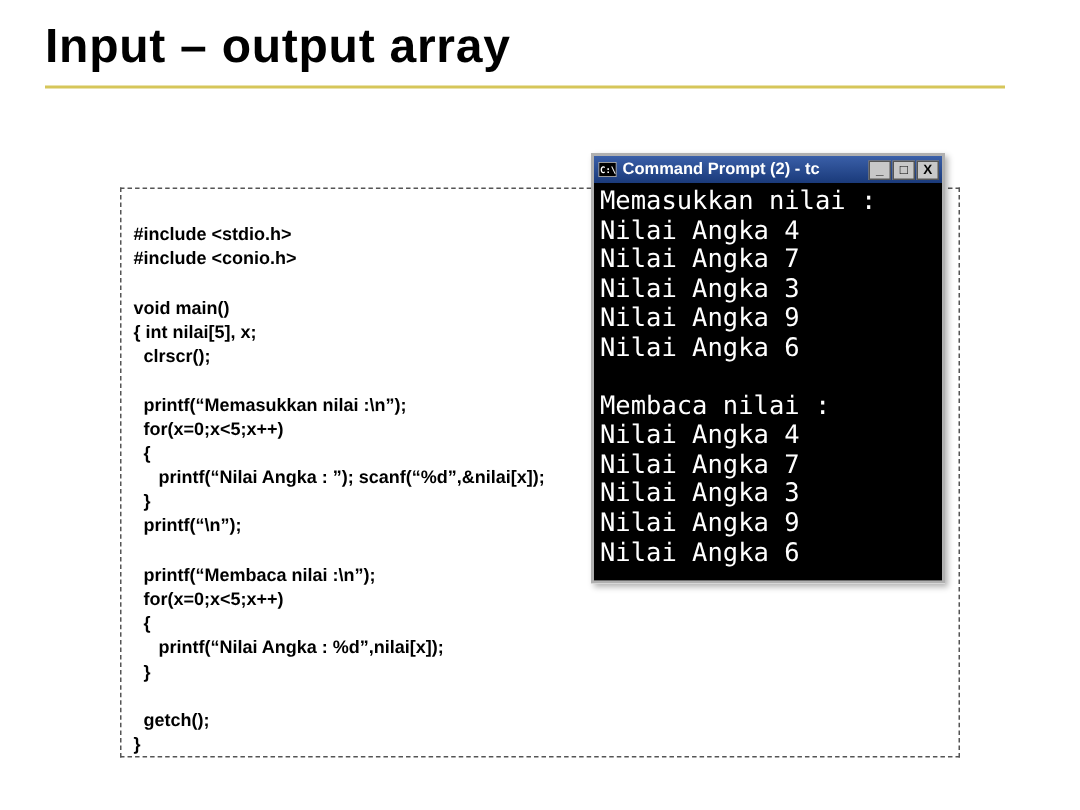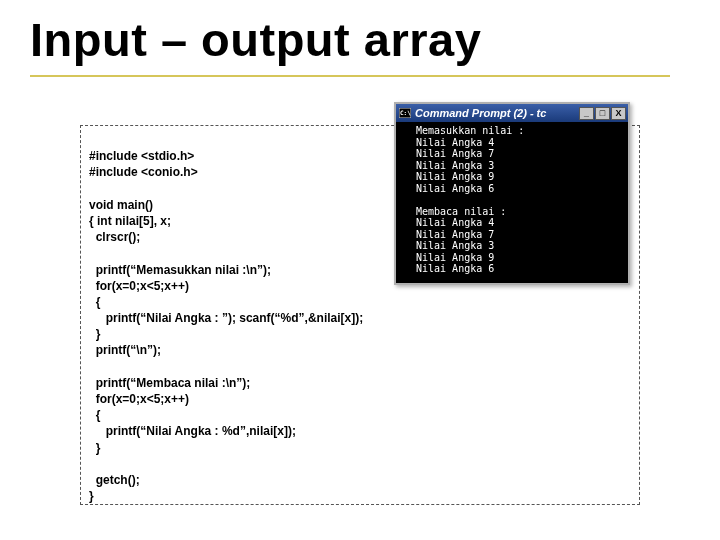--- a/index.html
+++ b/index.html
@@ -7,21 +7,21 @@
     width: 720px;
     height: 540px;
     background: #ffffff;
     font-family: Arial, Helvetica, sans-serif;
     position: relative;
     overflow: hidden;
   }
   .heading {
     font-family: Arial, Helvetica, sans-serif;
     font-weight: 900;
-    font-size: 47px;
+    font-size: 32px;
     letter-spacing: 0.5px;
     color: #000;
     margin: 12px 0 0 30px;
     padding-bottom: 8px;
     border-bottom: 2px solid #d6c65a;
     width: 640px;
   }
   .code-box {
     position: absolute;
     left: 80px;
@@ -60,43 +60,43 @@
     padding: 0 2px;
   }
   .titlebar .app-icon {
     width: 13px;
     height: 13px;
     margin-right: 4px;
     display: inline-flex;
     align-items: center;
     justify-content: center;
   }
-  .titlebar .title-text { flex: 1; font-style: italic; }
+  .titlebar .title-text { flex: 1; }
   .titlebar .win-btns { display: flex; gap: 1px; }
   .win-btn {
     width: 15px;
     height: 13px;
     background: #c8c8c8;
     border: 1px solid #555;
     display: inline-flex;
     align-items: center;
     justify-content: center;
     font-size: 9px;
     color: #000;
     font-weight: bold;
     line-height: 1;
   }
   .console-body {
     background: #000;
     color: #fff;
     min-height: 160px;
-    padding: 3px 4px 8px 20px;
+    padding: 3px 4px 8px 4px;
     white-space: pre;
     font-family: "Lucida Console", Monaco, monospace;
-    font-size: 10px;
+    font-size: 17px;
     line-height: 1.15;
   }
 </style>
 </head>
 <body>
 
 <h1 class="heading">Input – output array</h1>
 
 <div class="code-box">
 <span class="line">#include &lt;stdio.h&gt;</span>

